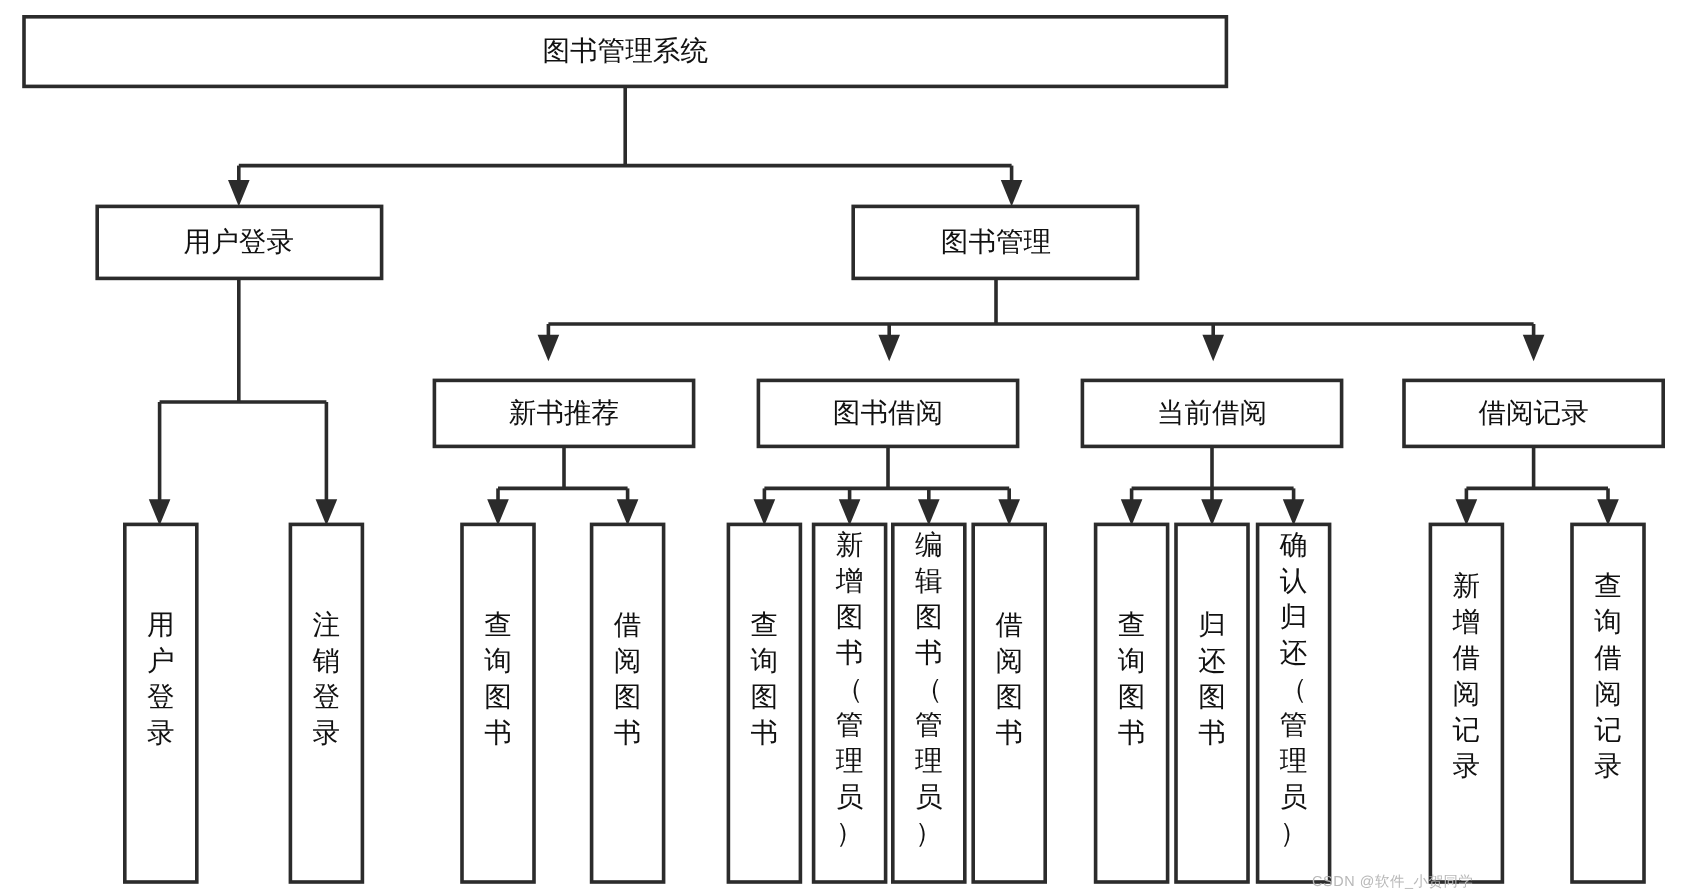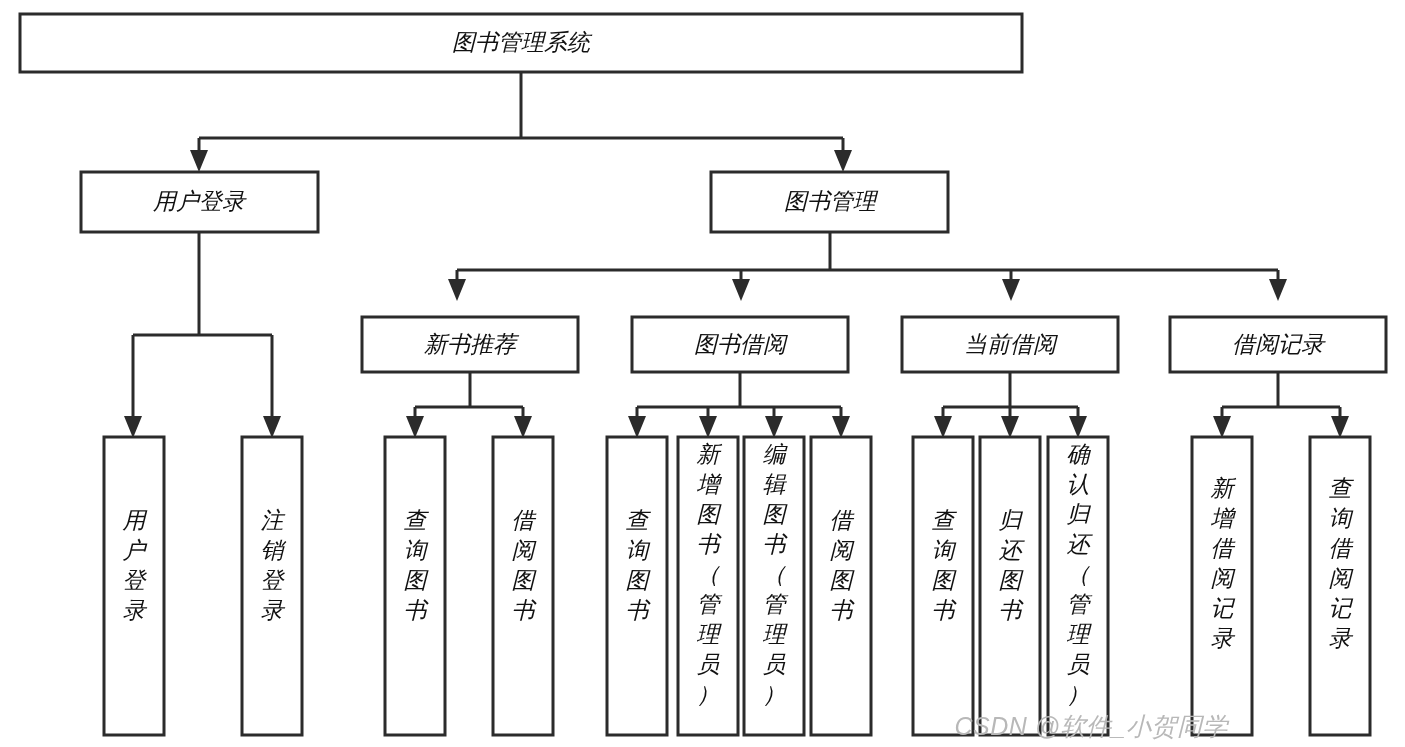--- a/index.html
+++ b/index.html
@@ -13,21 +13,20 @@
     font-family: "Liberation Sans", "DejaVu Sans", sans-serif;
     overflow: hidden;
     position: relative;
   }
   #diagram-root {
     position: absolute;
     left: 0;
     top: 0;
     width: 1238px;
     height: 747px;
-    font-style: italic;
   }
   svg.tree {
     display: block;
     width: 1405px;
     height: 747px;
   }
   .node-rect {
     fill: #ffffff;
     stroke: #2b2b2b;
     stroke-width: 3;
@@ -53,21 +52,21 @@
     font-family: "Liberation Sans", "DejaVu Sans", sans-serif;
     font-size: 23px;
     fill: #111111;
     text-anchor: middle;
   }
   .watermark {
     position: absolute;
     right: 10px;
     bottom: 4px;
     font-family: "Liberation Sans", "DejaVu Sans", sans-serif;
-    font-size: 25px;
+    font-size: 12px;
     color: #b8b8b8;
     letter-spacing: 0.5px;
     white-space: nowrap;
     pointer-events: none;
   }
 </style>
 </head>
 <body>
 
 <div id="diagram-root">

